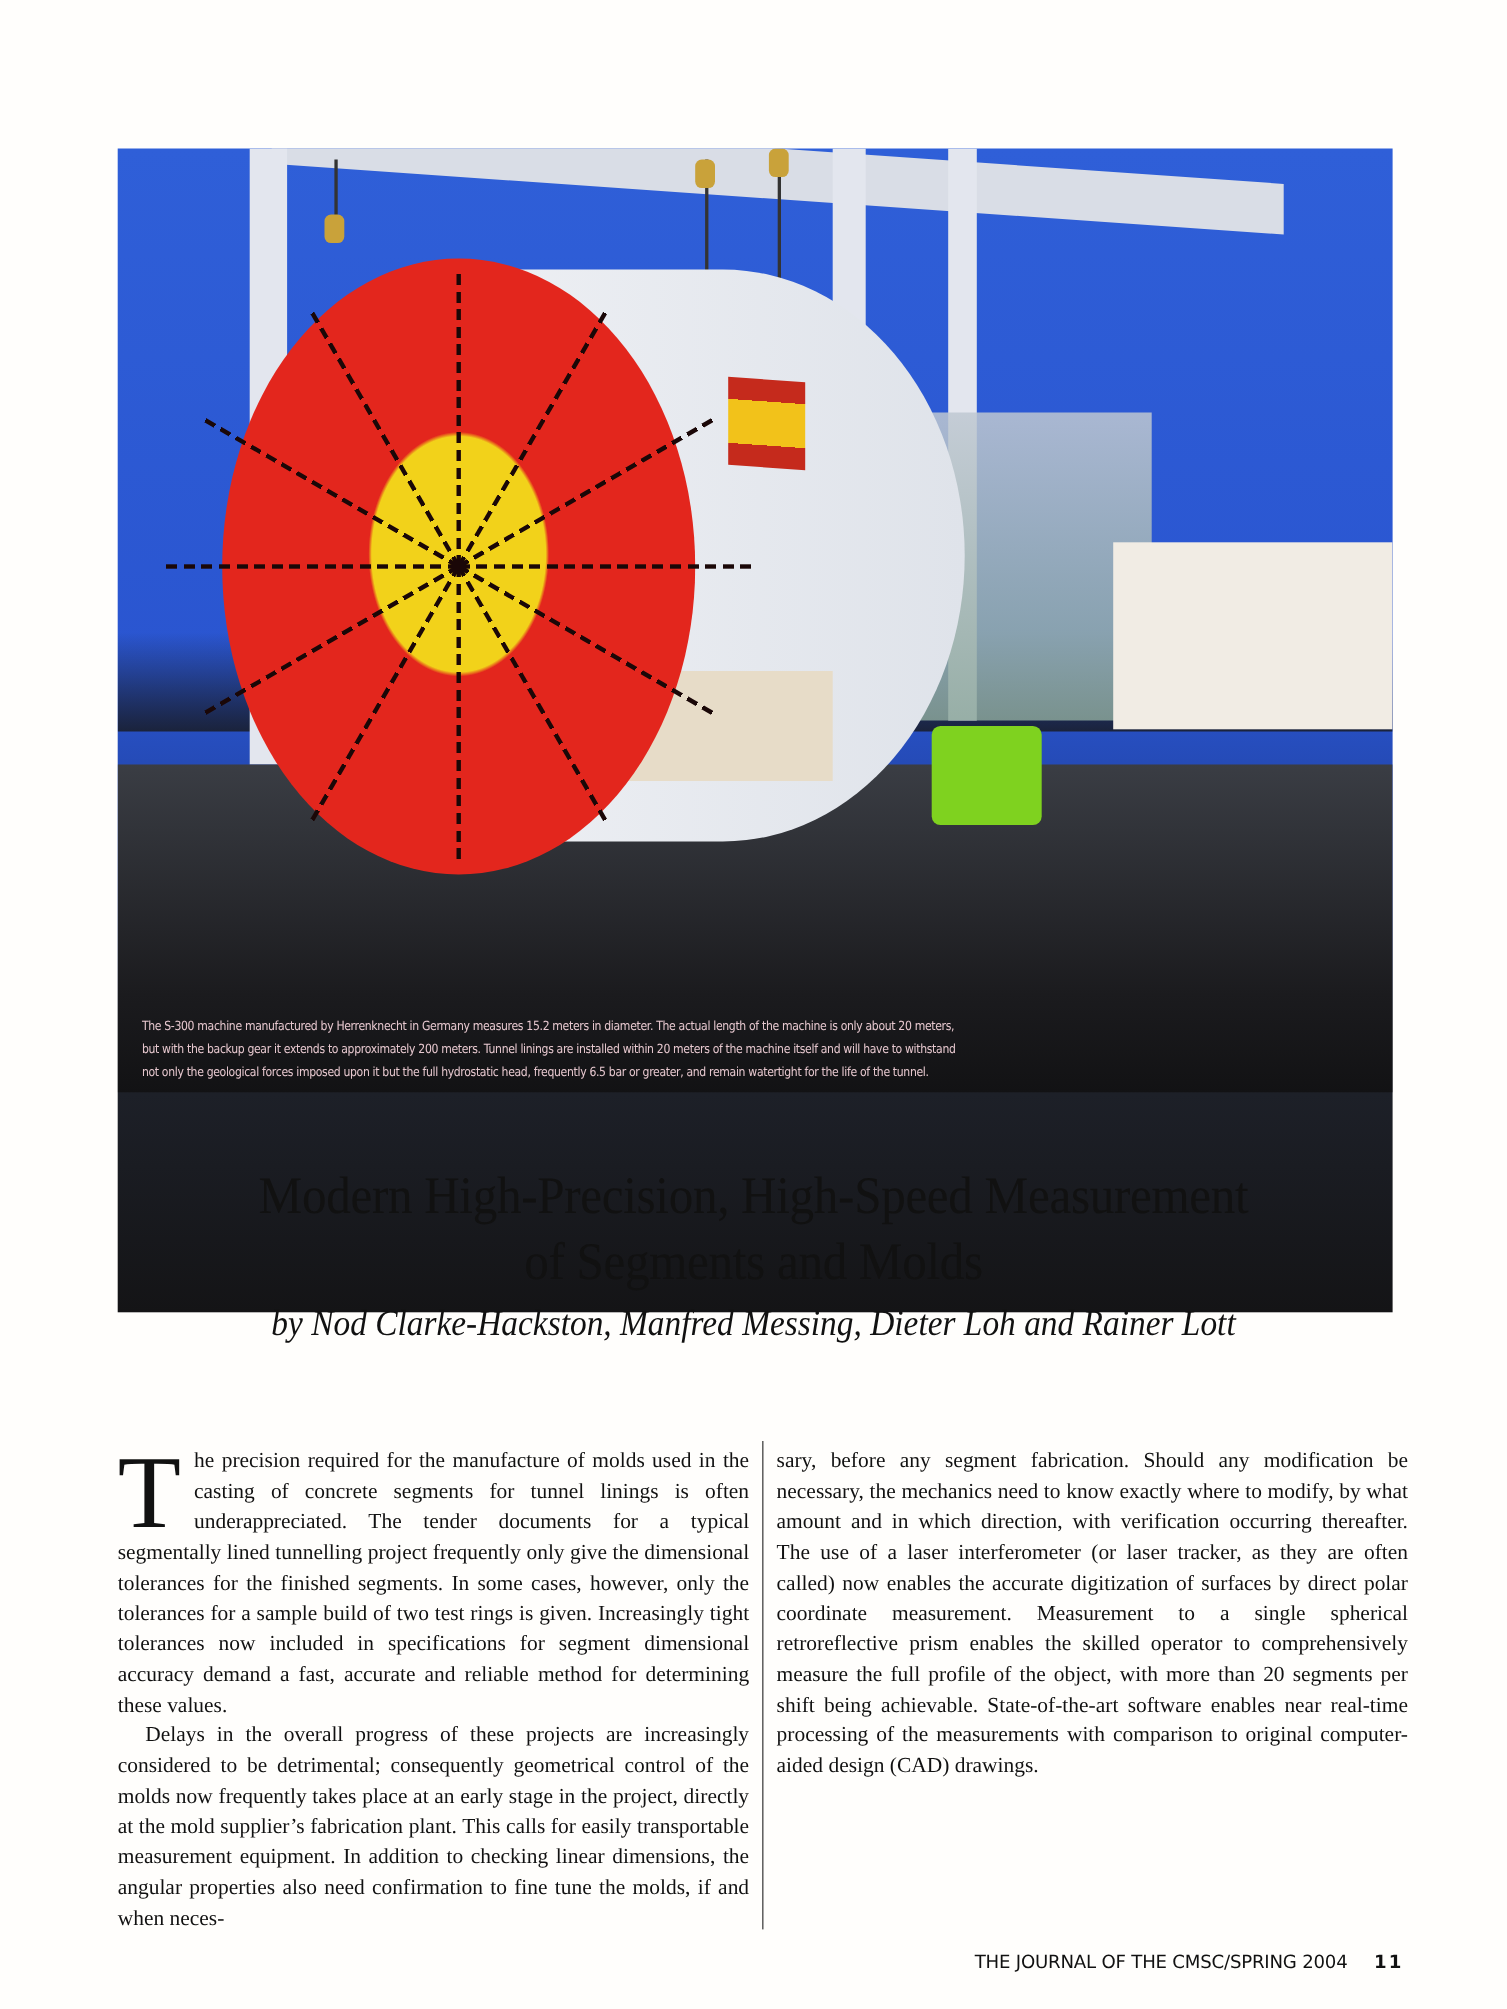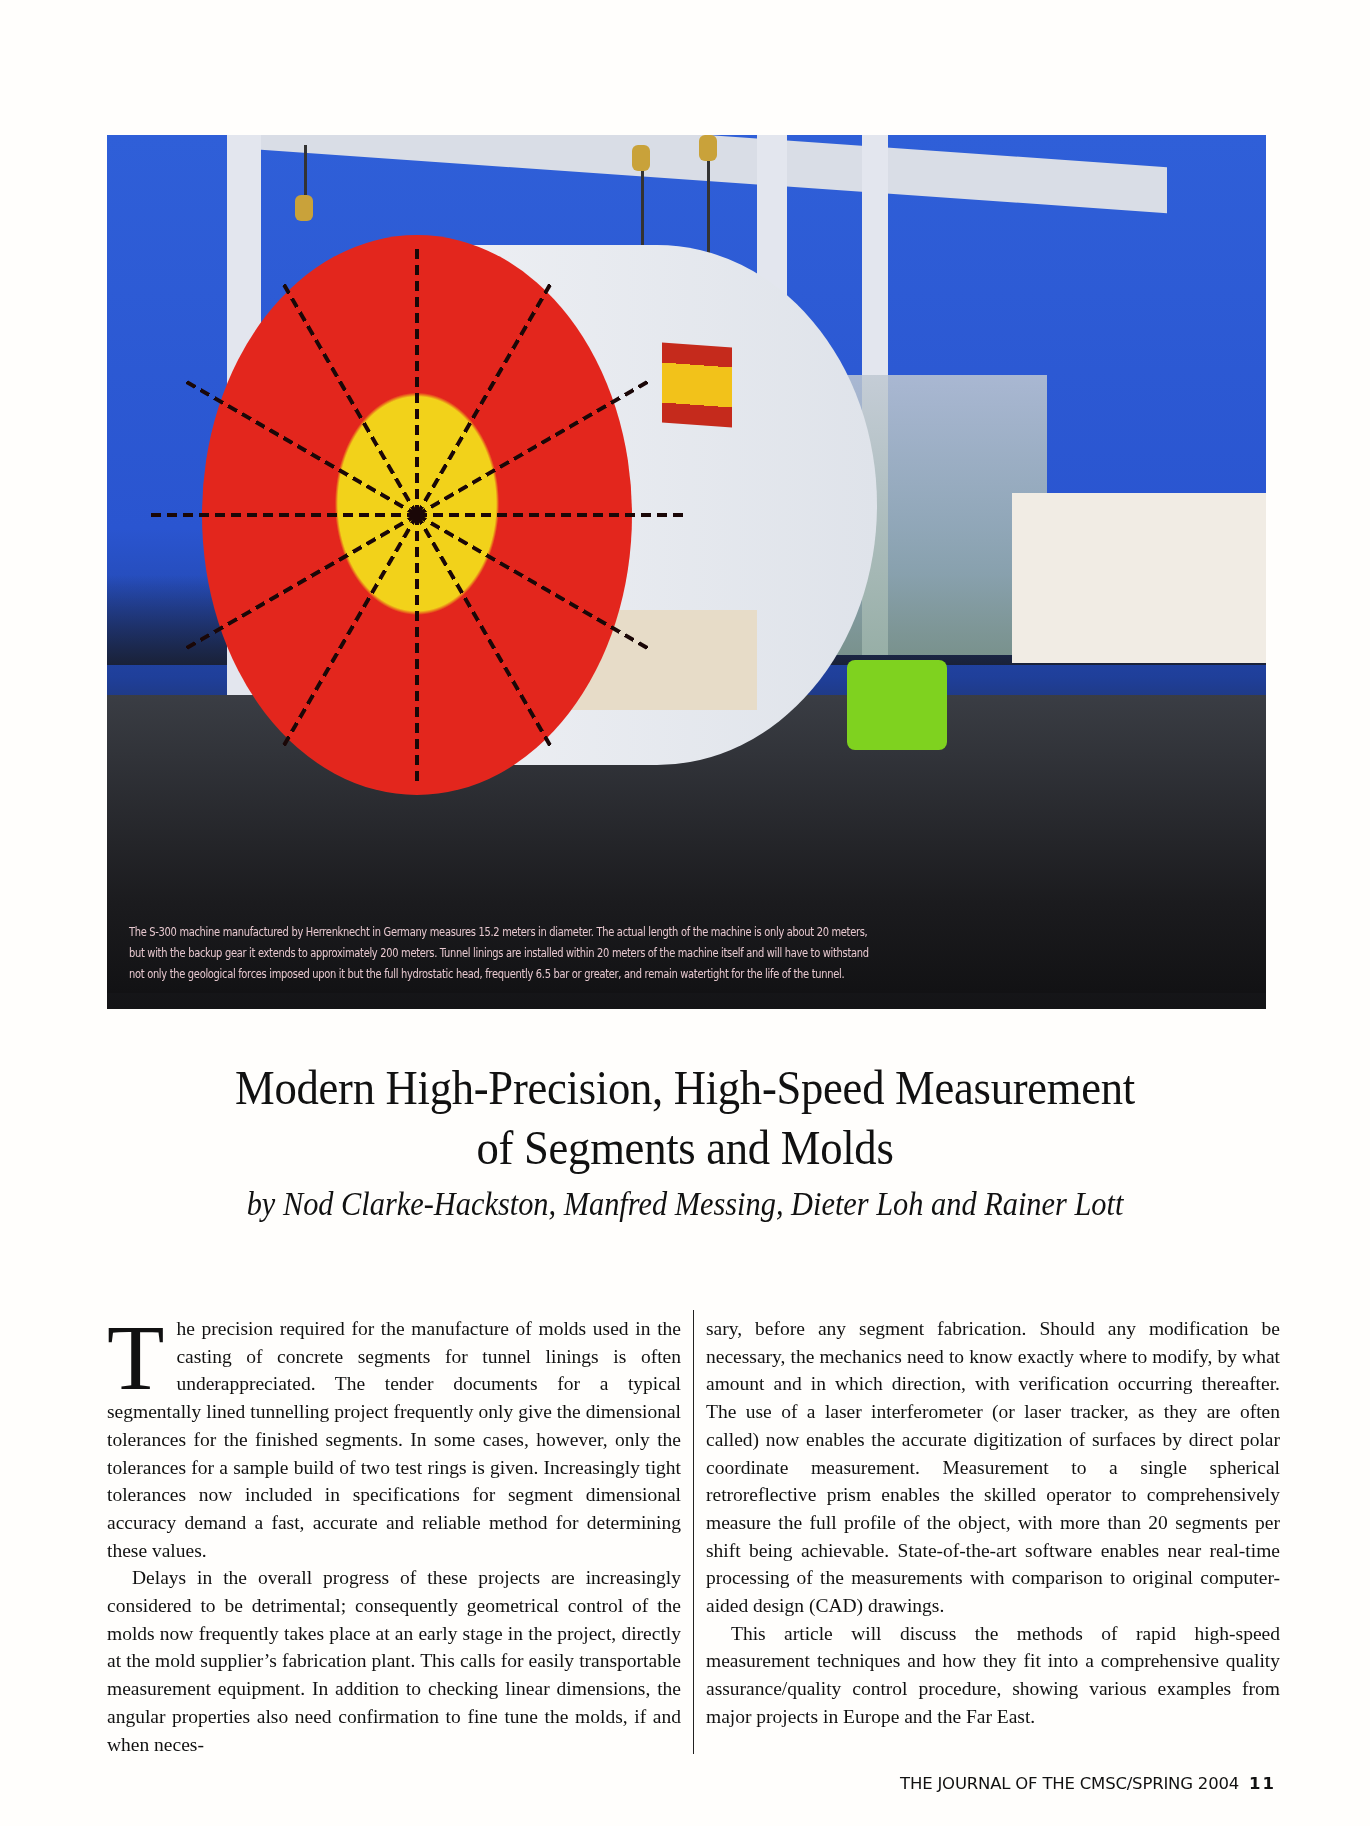--- a/index.html
+++ b/index.html
@@ -1,17 +1,17 @@
 <!DOCTYPE html>
 <html><head>
 <meta charset="utf-8">
 <style>
   html,body{margin:0;padding:0;}
   body{width:1370px;height:1826px;background:#fffefc;position:relative;overflow:hidden;font-family:"Liberation Serif",serif;color:#111;}
-  .photo{position:absolute;left:107px;top:135px;width:1159px;height:874px;overflow:hidden;
+  .photo{position:absolute;left:107px;top:135px;width:1159px;height:1058px;overflow:hidden;
     background:linear-gradient(180deg,#2f5fd8 0%,#2a55d0 45%,#1f3f9a 62%,#20242e 75%,#141416 100%);}
   .sky-dark{position:absolute;left:0;top:440px;width:100%;height:90px;background:linear-gradient(180deg,rgba(30,45,90,0) ,rgba(25,30,45,.9));}
   .gantry-top{position:absolute;left:140px;top:0;width:920px;height:46px;background:#d9dde6;transform:skewY(4deg);}
   .gantry-leg{position:absolute;background:#e3e6ee;}
   .chain{position:absolute;width:3px;background:#333;}
   .hook{position:absolute;width:18px;height:26px;background:#c9a23a;border-radius:6px;}
   .cutter{position:absolute;left:95px;top:100px;width:430px;height:560px;border-radius:50%;
     background:radial-gradient(ellipse at 50% 48%,#f2d21a 0 26%,#e3261d 27% 96%,#2a0c0a 97%);}
   .cutter .spoke{position:absolute;left:50%;top:50%;width:4px;height:270px;margin-left:-2px;background:repeating-linear-gradient(180deg,#1a0707 0 10px,transparent 10px 16px);transform-origin:50% 0;}
   .shield{position:absolute;left:300px;top:110px;width:470px;height:520px;background:linear-gradient(90deg,#eef0f4,#dfe3ea);border-radius:0 220px 220px 0/0 260px 260px 0;}
@@ -26,21 +26,21 @@
   .title{position:absolute;left:0;width:1370px;top:1058px;text-align:center;font-size:48px;line-height:60px;letter-spacing:-.3px;transform:scaleX(.93);}
   .byline{position:absolute;left:0;width:1370px;top:1186px;text-align:center;font-style:italic;font-size:33px;transform:scaleX(.92);}
   .col{position:absolute;top:1315px;width:574px;font-size:19.5px;line-height:27.7px;text-align:justify;}
   .col p{margin:0;}
   .col.left{left:107px;}
   .col.right{left:706px;}
   .indent{text-indent:25px;}
   .dropcap{float:left;font-size:94px;line-height:76px;margin:4px 12px 0 0;font-weight:normal;}
   .rule{position:absolute;left:693px;top:1310px;width:1px;height:444px;background:#222;}
   .footer{position:absolute;right:94px;top:1774px;font-family:"DejaVu Sans",sans-serif;font-size:16.5px;letter-spacing:-.2px;color:#111;}
-  .footer .pg{font-weight:bold;margin-left:10px;letter-spacing:2px;}
+  .footer .pg{font-weight:bold;margin-left:24px;letter-spacing:2px;}
 </style>
 </head>
 <body>
 
 <div class="photo">
   <div class="sky-dark"></div>
   <div class="gantry-top"></div>
   <div class="gantry-leg" style="left:120px;top:0;width:34px;height:560px;"></div>
   <div class="gantry-leg" style="left:650px;top:0;width:30px;height:600px;"></div>
   <div class="gantry-leg" style="left:755px;top:0;width:26px;height:520px;"></div>
@@ -87,18 +87,17 @@
 
 <div class="col left">
   <p><span class="dropcap">T</span><span>he precision required for the manufacture of molds used in the casting of concrete segments for tunnel linings is often underappreciated. The tender documents for a typical segmentally lined tunnelling project frequently only give the dimensional tolerances for the finished segments. In some cases, however, only the tolerances for a sample build of two test rings is given. Increasingly tight tolerances now included in specifications for segment dimensional accuracy demand a fast, accurate and reliable method for determining these values.</span></p>
   <p class="indent">Delays in the overall progress of these projects are increasingly considered to be detrimental; consequently geometrical control of the molds now frequently takes place at an early stage in the project, directly at the mold supplier’s fabrication plant. This calls for easily transportable measurement equipment. In addition to checking linear dimensions, the angular properties also need confirmation to fine tune the molds, if and when neces-</p>
 </div>
 
 <div class="rule"></div>
 
 <div class="col right">
   <p>sary, before any segment fabrication. Should any modification be necessary, the mechanics need to know exactly where to modify, by what amount and in which direction, with verification occurring thereafter. The use of a laser interferometer (or laser tracker, as they are often called) now enables the accurate digitization of surfaces by direct polar coordinate measurement. Measurement to a single spherical retroreflective prism enables the skilled operator to comprehensively measure the full profile of the object, with more than 20 segments per shift being achievable. State-of-the-art software enables near real-time processing of the measurements with comparison to original computer-aided design (CAD) drawings.</p>
-  <p class="indent">This article will discuss the methods of rapid high-speed measurement techniques and how they fit into a comprehensive quality assurance/quality control procedure, showing various examples from major projects in Europe and the Far East.</p>
 </div>
 
 <div class="footer">
   <span>THE JOURNAL OF THE CMSC/SPRING 2004</span><span class="pg">11</span>
 </div>
 
 </body></html>

